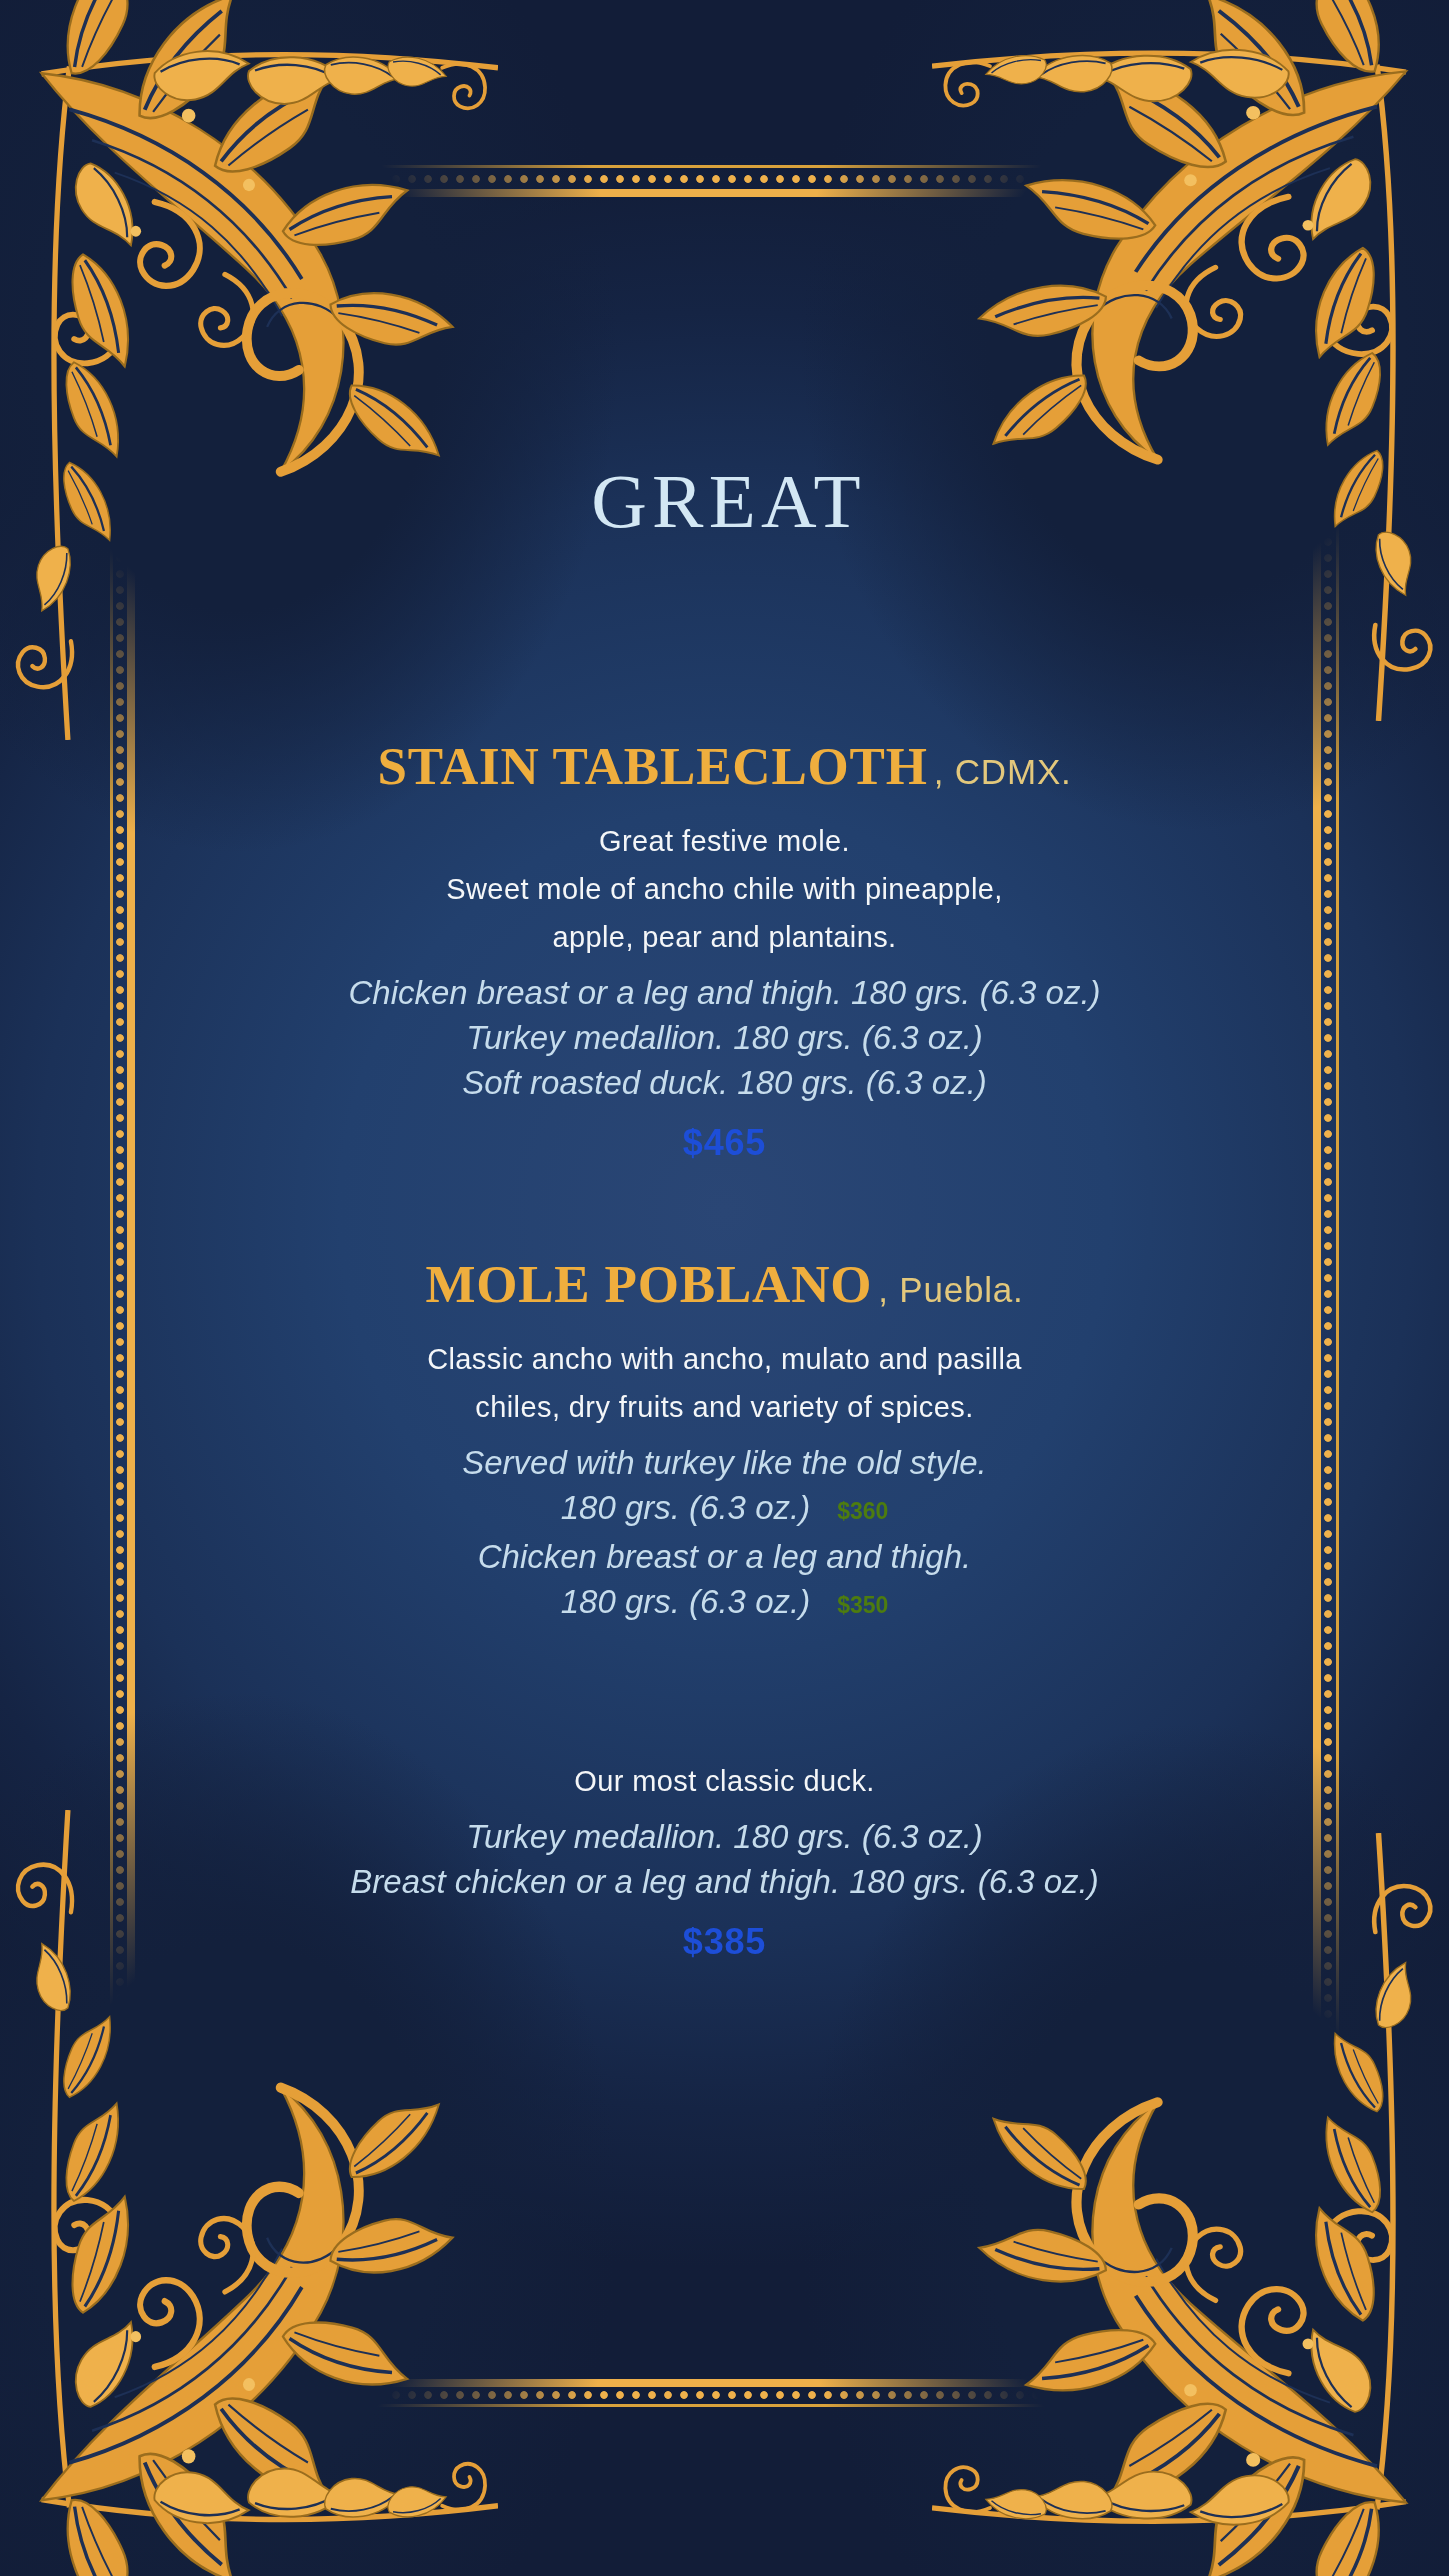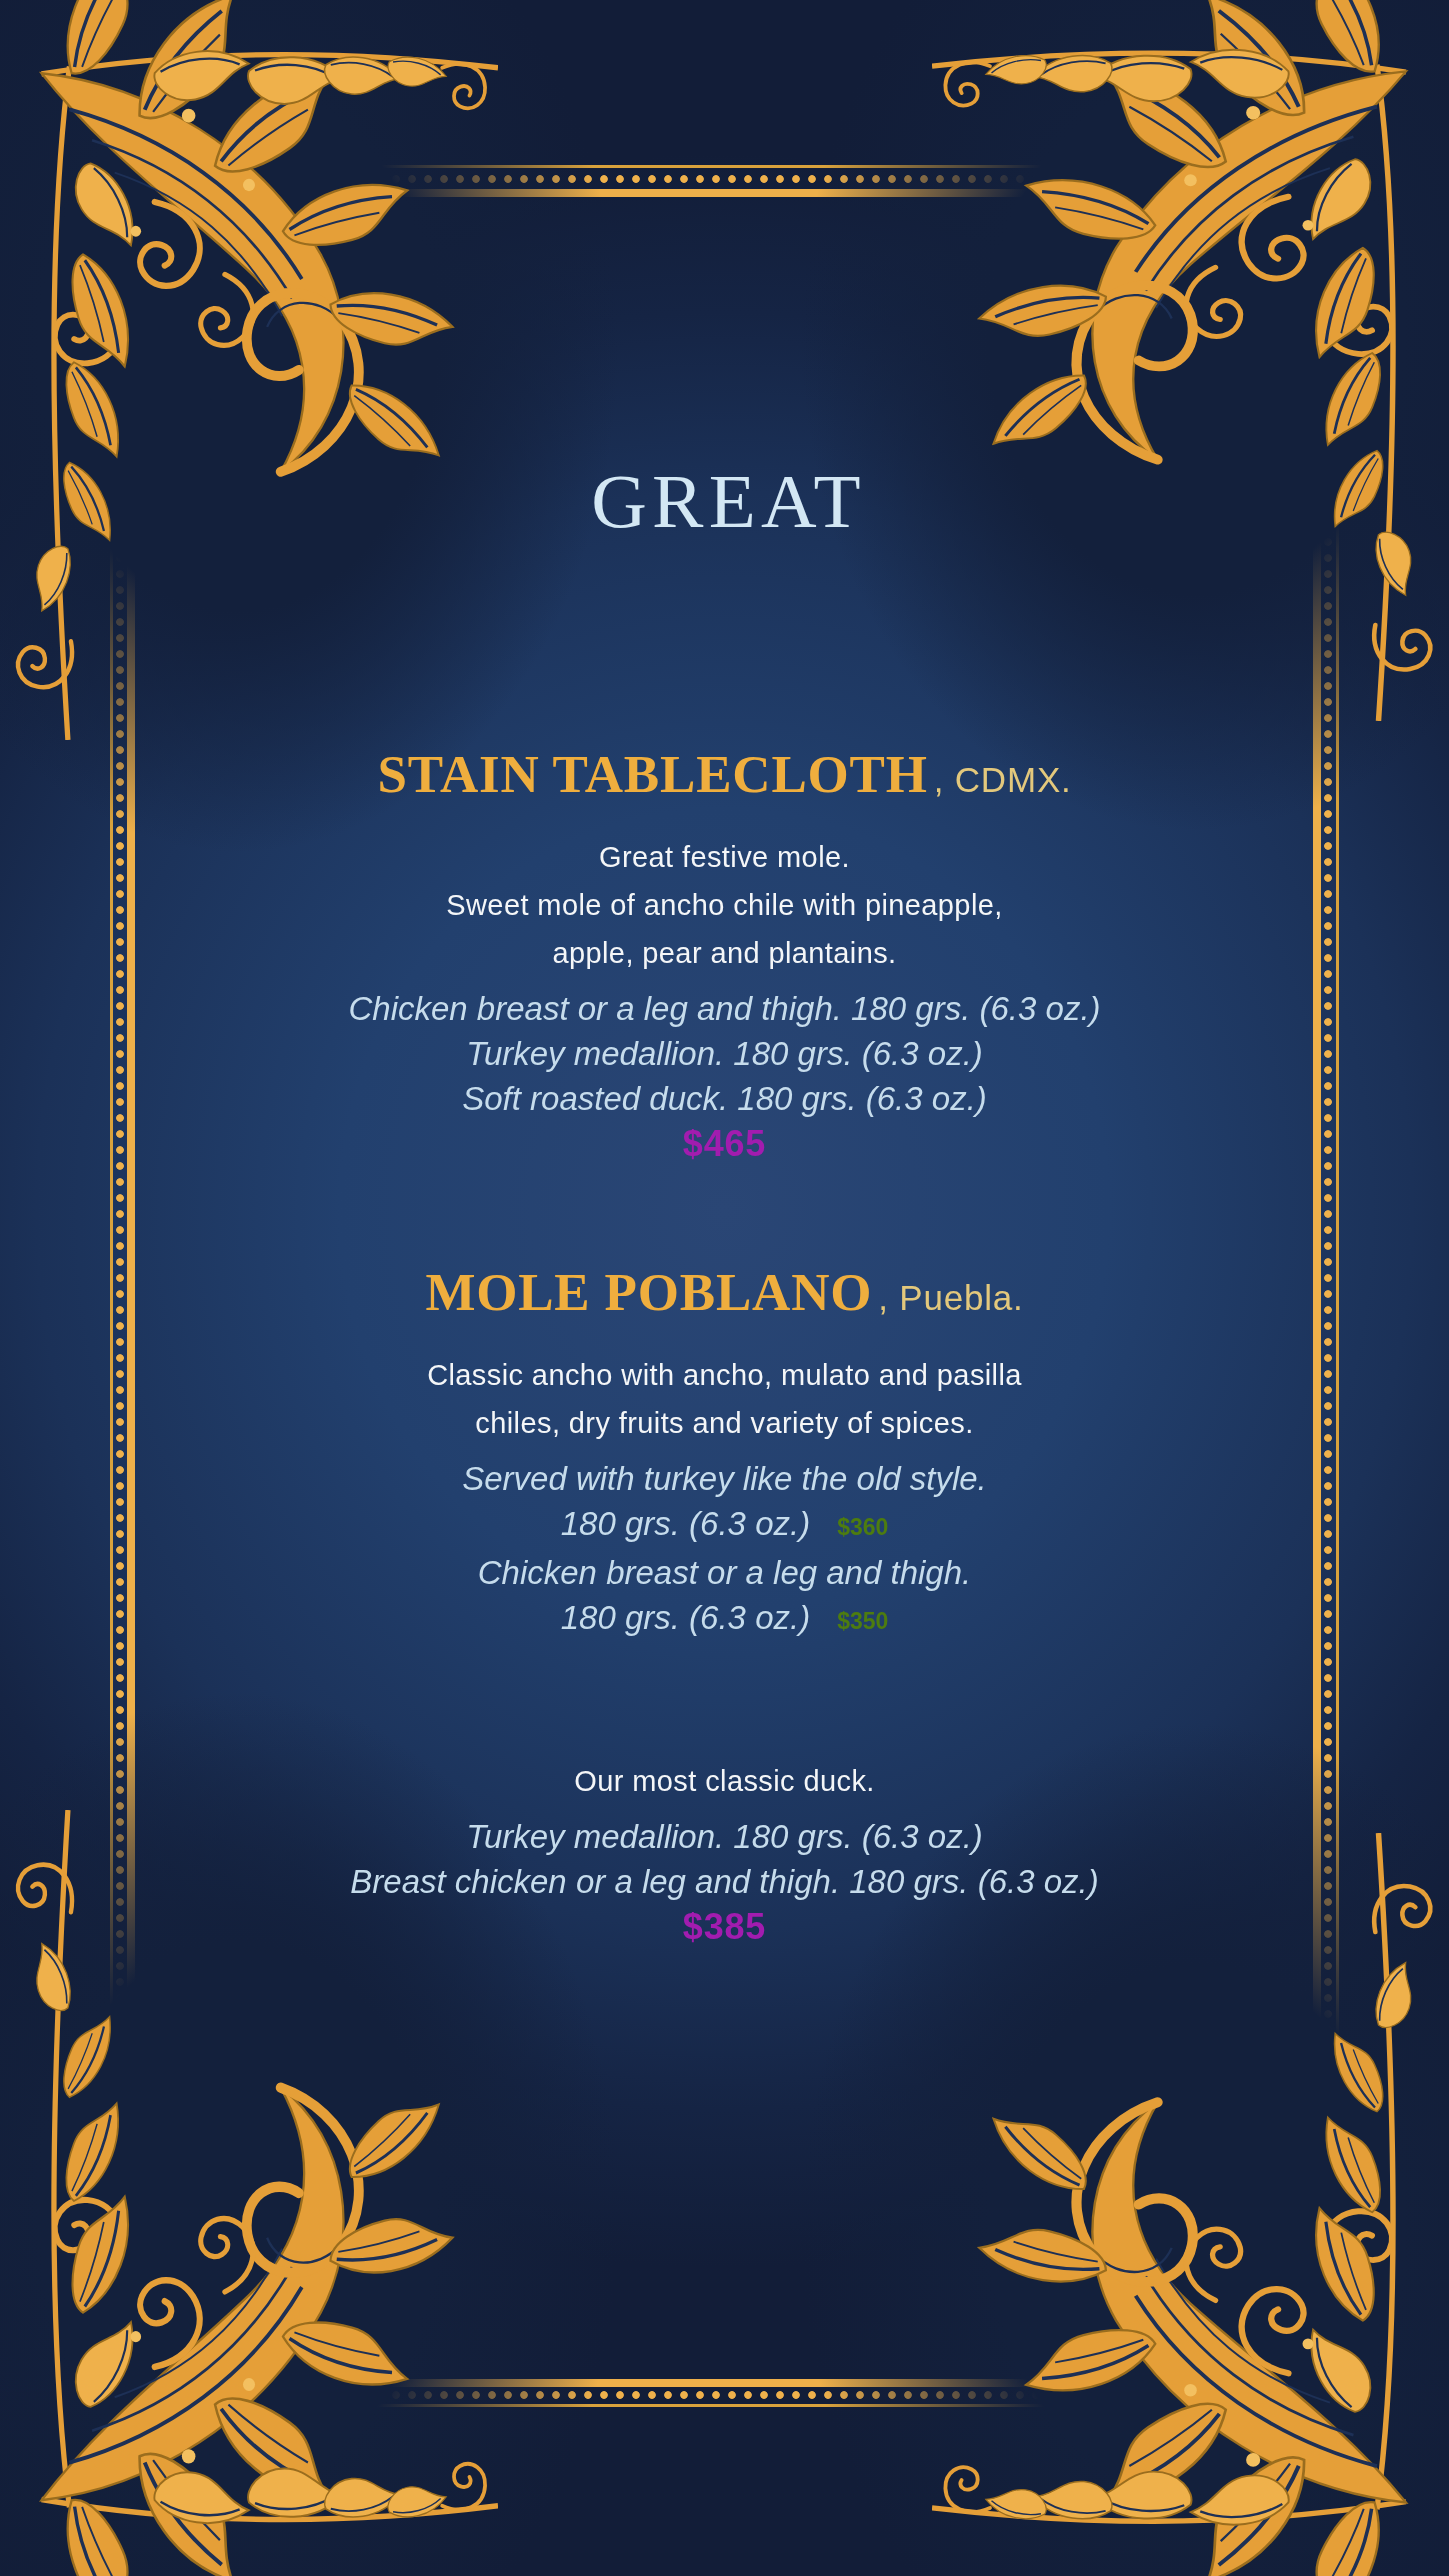--- a/index.html
+++ b/index.html
@@ -69,33 +69,33 @@
   }
   .title span { display:block; }
 
   .item { position:absolute; left:91px; right:91px; text-align:center; }
   .item-s1 { top:736px; }
   .item-s2 { top:1254px; }
   .item-s3 { top:1757px; }
 
   .item-heading { margin:0 0 15px 0; font-weight:700; color:#efae3e;
     font-family:"Liberation Serif","DejaVu Serif",serif;
-    font-size:53px; line-height:76px; letter-spacing:0.8px;
+    font-size:53px; line-height:60px; letter-spacing:0.8px;
   }
   .item-s3 .item-heading { font-size:54px; line-height:65px; }
   .item-loc {
     font-family:"Liberation Sans","DejaVu Sans",sans-serif;
     font-weight:400; font-size:35px; color:#e3c87c; letter-spacing:0.8px; margin-left:6px;
   }
   .desc { margin:0; color:#f4f6f8; font-size:29px; line-height:48px; letter-spacing:0.4px; }
   .opts { margin-top:9px; }
   .opt  { margin:0; font-style:italic; color:#c6dcec; font-size:33px; line-height:45px; }
   .opt-price { font-style:normal; font-weight:700; color:#4d7c0f; font-size:23px; margin-left:27px; }
   .opt-price:empty { display:none; margin:0; }
-  .price { margin:1px 0 0 0; font-weight:700; color:#a21caf; font-size:36px; line-height:44px; letter-spacing:0.8px; }
+  .price { margin:16px 0 0 0; font-weight:700; color:#1d4ed8; font-size:36px; line-height:44px; letter-spacing:0.8px; }
   .price:empty { display:none; }
 
   .svg-defs { position:absolute; width:0; height:0; overflow:hidden; }
 </style>
 </head>
 <body>
 
 <svg class="svg-defs" aria-hidden="true">
   <defs>
     <g id="leafA">

